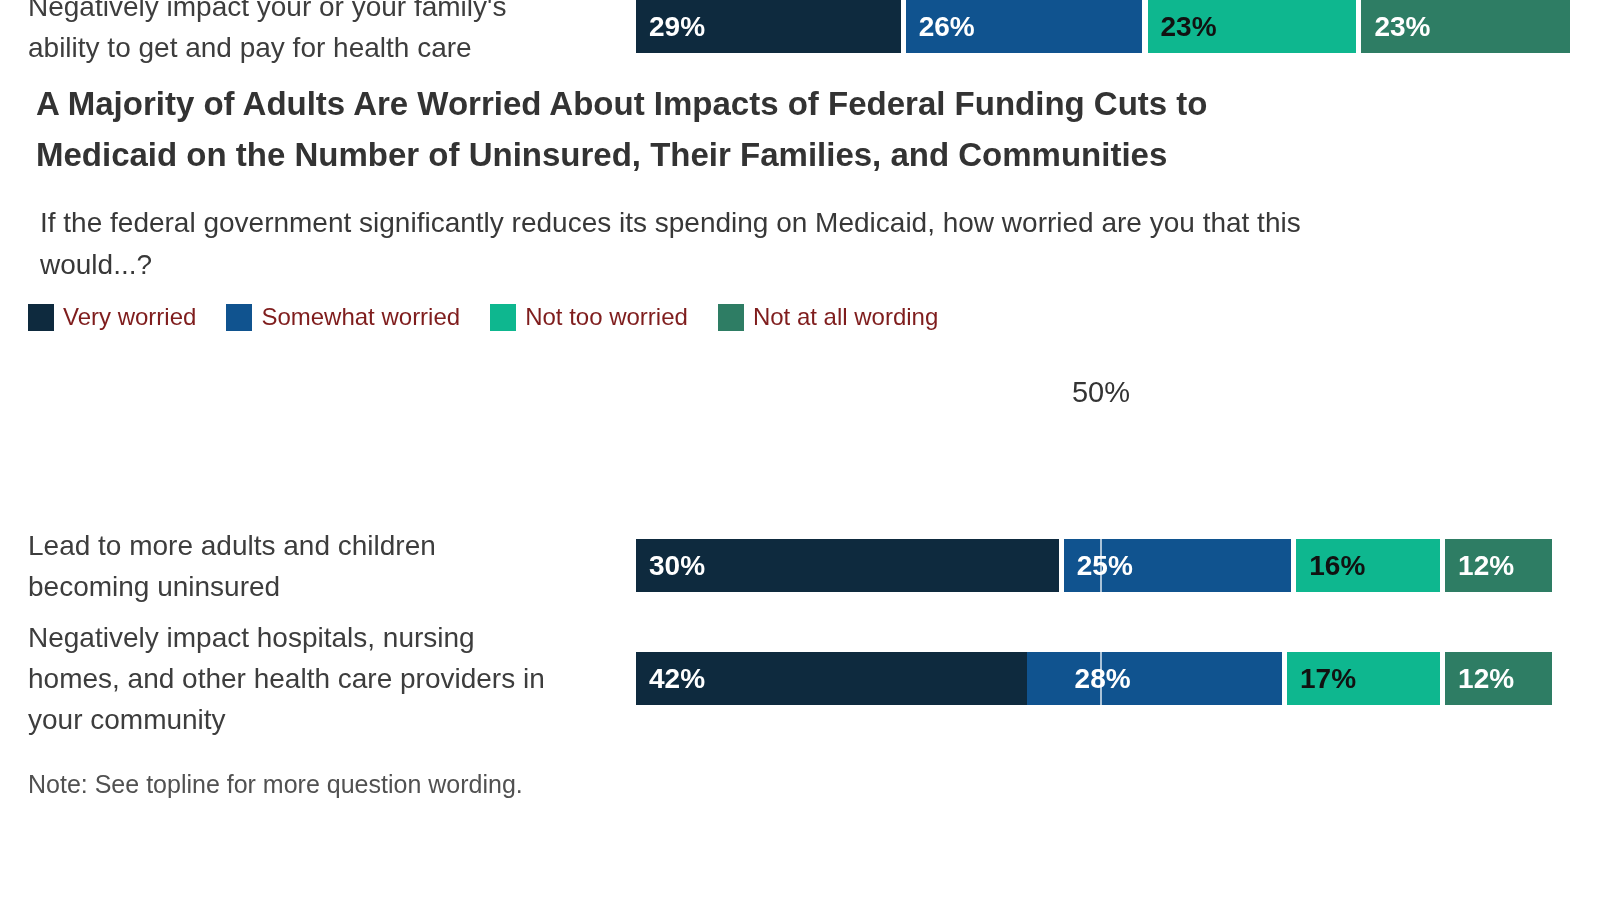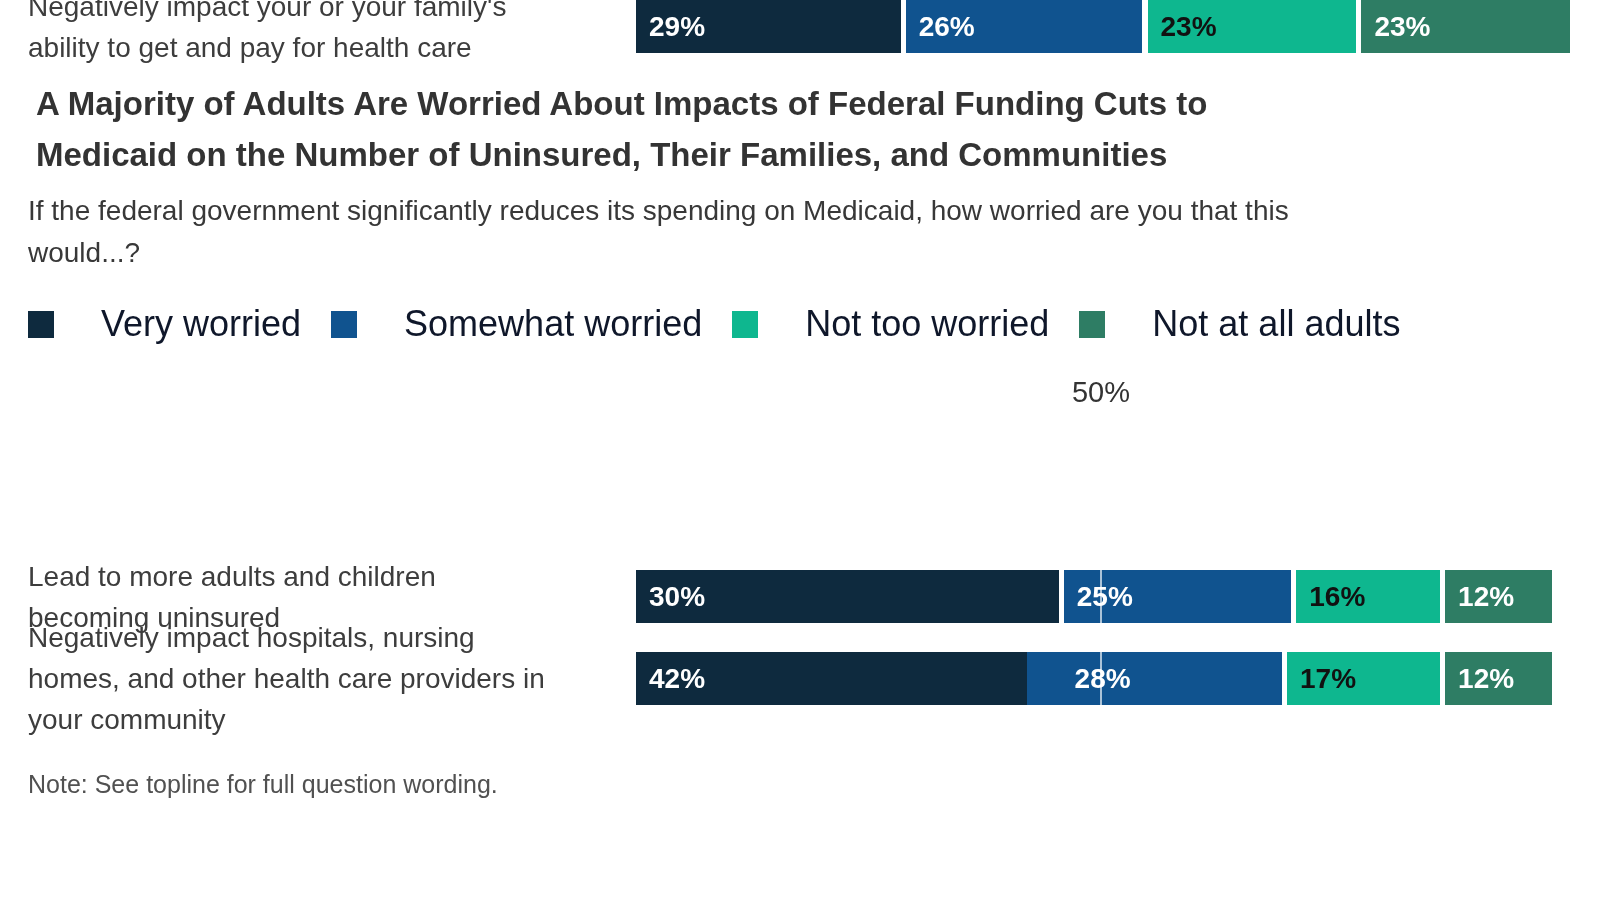--- a/index.html
+++ b/index.html
@@ -5,44 +5,44 @@
   html,body{margin:0;padding:0;background:#ffffff;}
   .canvas{
     position:relative;width:1600px;height:900px;background:#ffffff;overflow:hidden;
     font-family:"Liberation Sans","DejaVu Sans",sans-serif;
   }
   .chart-title{
     position:absolute;left:28px;top:70px;width:1400px;margin:8px;
     font-size:33px;font-weight:700;color:#333333;line-height:1.56;white-space:pre-line;
   }
   .chart-subtitle{
-    position:absolute;left:28px;top:190px;width:1490px;margin:0;
+    position:absolute;left:28px;top:190px;width:1490px;margin:12px;
     font-size:28px;font-weight:400;color:#383838;line-height:1.5;white-space:pre-line;
   }
   .legend{
     position:absolute;left:28px;top:303px;display:flex;flex-direction:row;
     align-items:center;gap:30px;
   }
   .legend-item{display:flex;align-items:center;}
   .legend-swatch{
     display:inline-block;width:26px;height:27px;margin-right:9px;background:#999;
   }
-  .legend-label{font-size:36px;color:#0f172a;margin-left:38px;}
+  .legend-label{font-size:24px;color:#7f1d1d;}
   .plot{position:absolute;left:0;top:0;width:1600px;height:900px;}
   .tick-label{
     position:absolute;left:1101px;top:376px;transform:translateX(-50%);
     font-size:29px;color:#333333;
   }
   .gridline{
     position:absolute;left:1100px;top:414px;width:2px;height:292px;
     background:rgba(255,255,255,0.65);z-index:3;
   }
   .bar-row{position:absolute;left:0;width:1600px;height:53px;}
   .bar-row:nth-of-type(1){top:425px;}
-  .bar-row:nth-of-type(2){top:570px;}
+  .bar-row:nth-of-type(2){top:539px;}
   .bar-row:nth-of-type(3){top:652px;}
   .cat-label{
     position:absolute;left:28px;width:600px;top:50%;transform:translateY(-50%);
     font-size:28px;color:#3d3d3d;line-height:1.47;white-space:pre-line;
   }
   .bar-area{position:absolute;left:636px;top:0;width:940px;height:100%;}
   .seg{
     position:absolute;top:0;height:100%;box-sizing:border-box;
     display:flex;align-items:center;padding-left:13px;
     font-size:28px;font-weight:700;z-index:1;
@@ -71,21 +71,21 @@
     <div class="legend-item">
       <span class="legend-swatch" style="background: rgb(16, 83, 143);"></span>
       <span class="legend-label">Somewhat worried</span>
     </div>
     <div class="legend-item">
       <span class="legend-swatch" style="background: rgb(14, 183, 143);"></span>
       <span class="legend-label">Not too worried</span>
     </div>
     <div class="legend-item">
       <span class="legend-swatch" style="background: rgb(46, 125, 100);"></span>
-      <span class="legend-label">Not at all adults</span>
+      <span class="legend-label">Not at all wording</span>
     </div>
   </div>
 
   <div class="plot">
 
     <div class="tick-label">50%</div>
 
     <div class="bar-row">
       <div class="cat-label">Lead to more adults and children
 becoming uninsured</div>
@@ -116,15 +116,15 @@
           <div class="seg" style="left: 0px; width: 264.7px; background: rgb(14, 42, 62); color: rgb(255, 255, 255);">29%</div>
           <div class="seg" style="left: 269.7px; width: 236.8px; background: rgb(16, 83, 143); color: rgb(255, 255, 255);">26%</div>
           <div class="seg" style="left: 511.5px; width: 208.9px; background: rgb(14, 183, 143); color: rgb(17, 17, 17);">23%</div>
           <div class="seg" style="left: 725.4px; width: 208.9px; background: rgb(46, 125, 100); color: rgb(255, 255, 255);">23%</div>
         </div>
     </div>
 
     <div class="gridline"></div>
   </div>
 
-  <p class="chart-note">Note: See topline for full question wording.</p>
+  <p class="chart-note">Note: See topline for more question wording.</p>
 
 </div>
 
 </body></html>

